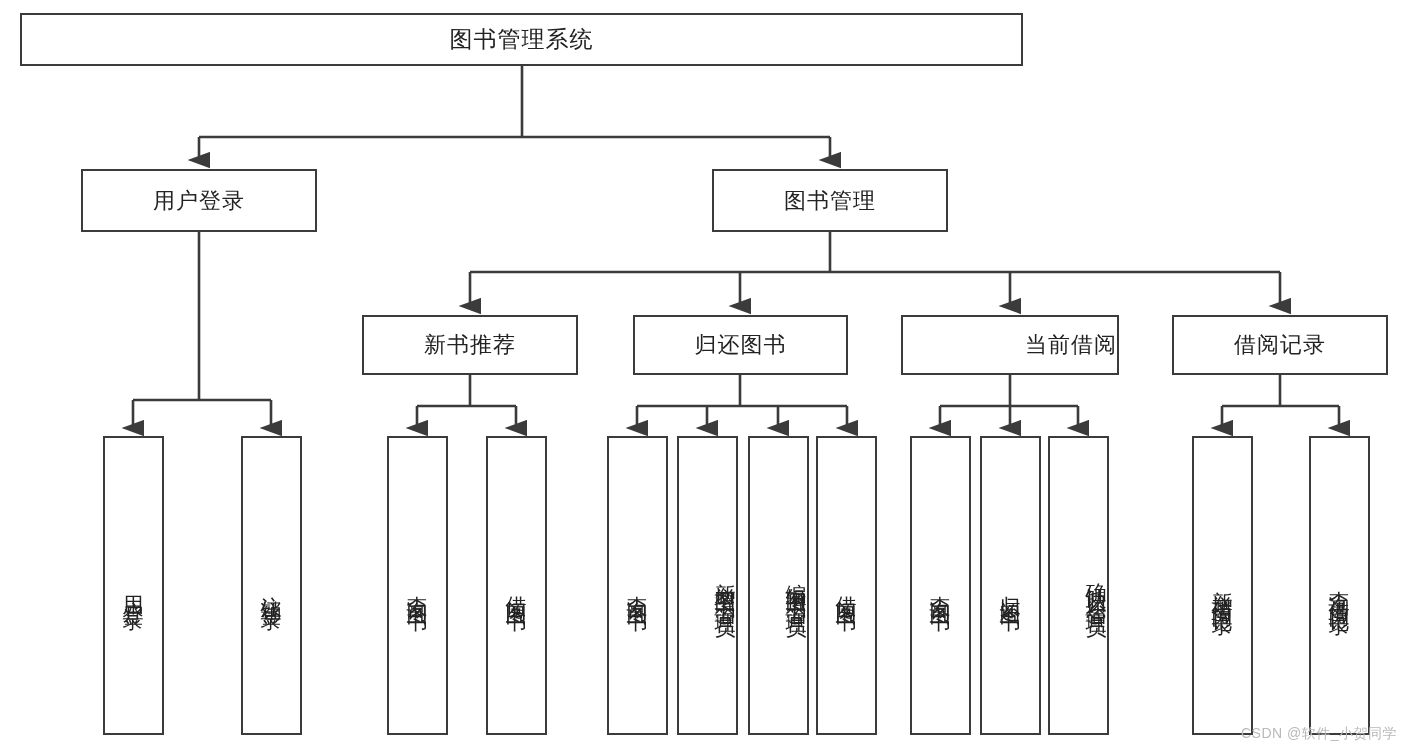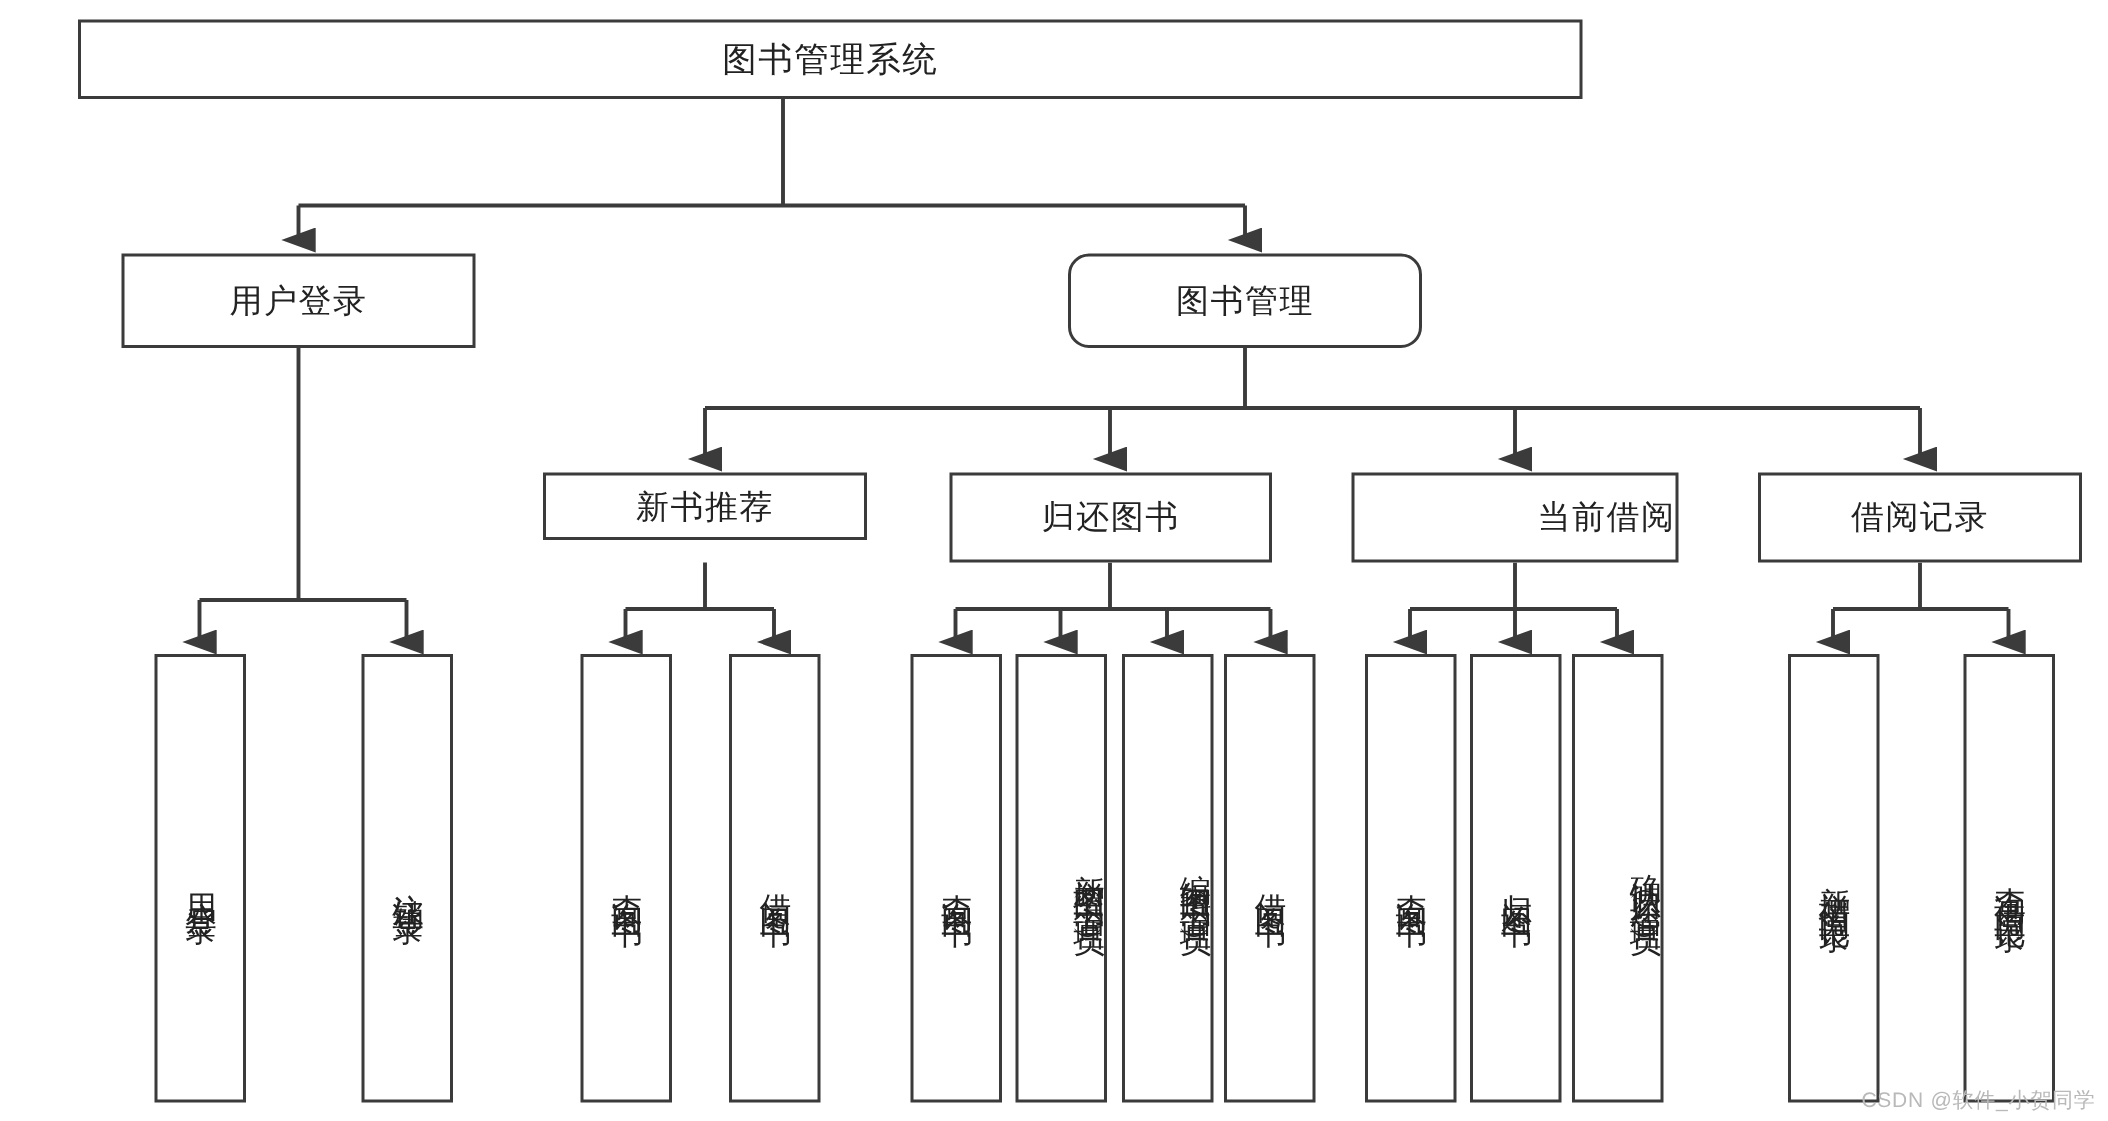--- a/index.html
+++ b/index.html
@@ -104,32 +104,32 @@
       <path d="M1010,406 L1010,428" marker-end="url(#arrow)"></path>
       <path d="M1078,406 L1078,428" marker-end="url(#arrow)"></path>
 
       <path d="M1280,375 L1280,406"></path>
       <path d="M1222,406 L1339,406"></path>
       <path d="M1222,406 L1222,428" marker-end="url(#arrow)"></path>
       <path d="M1339,406 L1339,428" marker-end="url(#arrow)"></path>
     </g>
   </svg>
 
-  <div class="node h root" style="left:20px;top:13px;width:1003px;height:53px;margin-left:32px;">
+  <div class="node h root" style="left:20px;top:13px;width:1003px;height:53px;">
     <span>图书管理系统</span>
   </div>
 
   <div class="node h" style="left:81px;top:169px;width:236px;height:63px;">
     <span>用户登录</span>
   </div>
-  <div class="node h" style="left:712px;top:169px;width:236px;height:63px;border-radius:14px;">
+  <div class="node h" style="left:712px;top:169px;width:236px;height:63px;">
     <span>图书管理</span>
   </div>
 
-  <div class="node h" style="left:362px;top:315px;width:216px;height:45px;">
+  <div class="node h" style="left:362px;top:315px;width:216px;height:60px;">
     <span>新书推荐</span>
   </div>
   <div class="node h" style="left:633px;top:315px;width:215px;height:60px;">
     <span>归还图书</span>
   </div>
   <div class="node h" style="left:901px;top:315px;width:218px;height:60px;justify-content:flex-end;">
     <span>当前借阅</span>
   </div>
   <div class="node h" style="left:1172px;top:315px;width:216px;height:60px;">
     <span>借阅记录</span>

